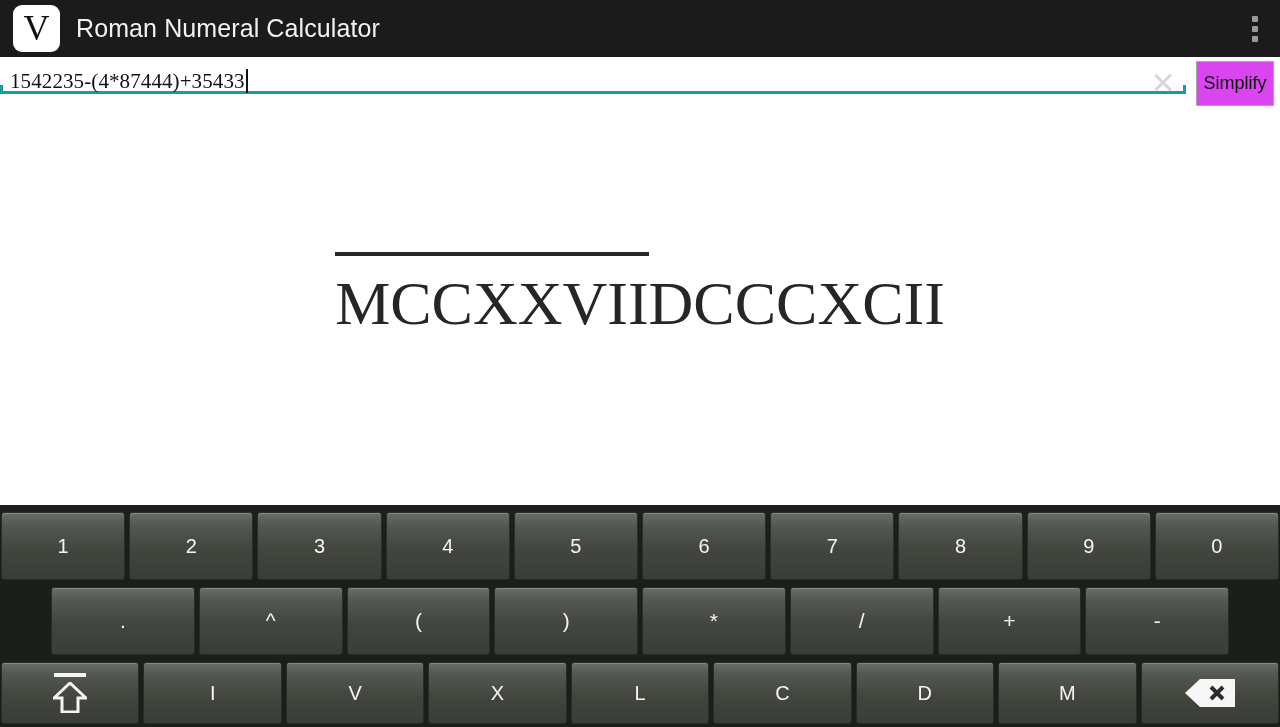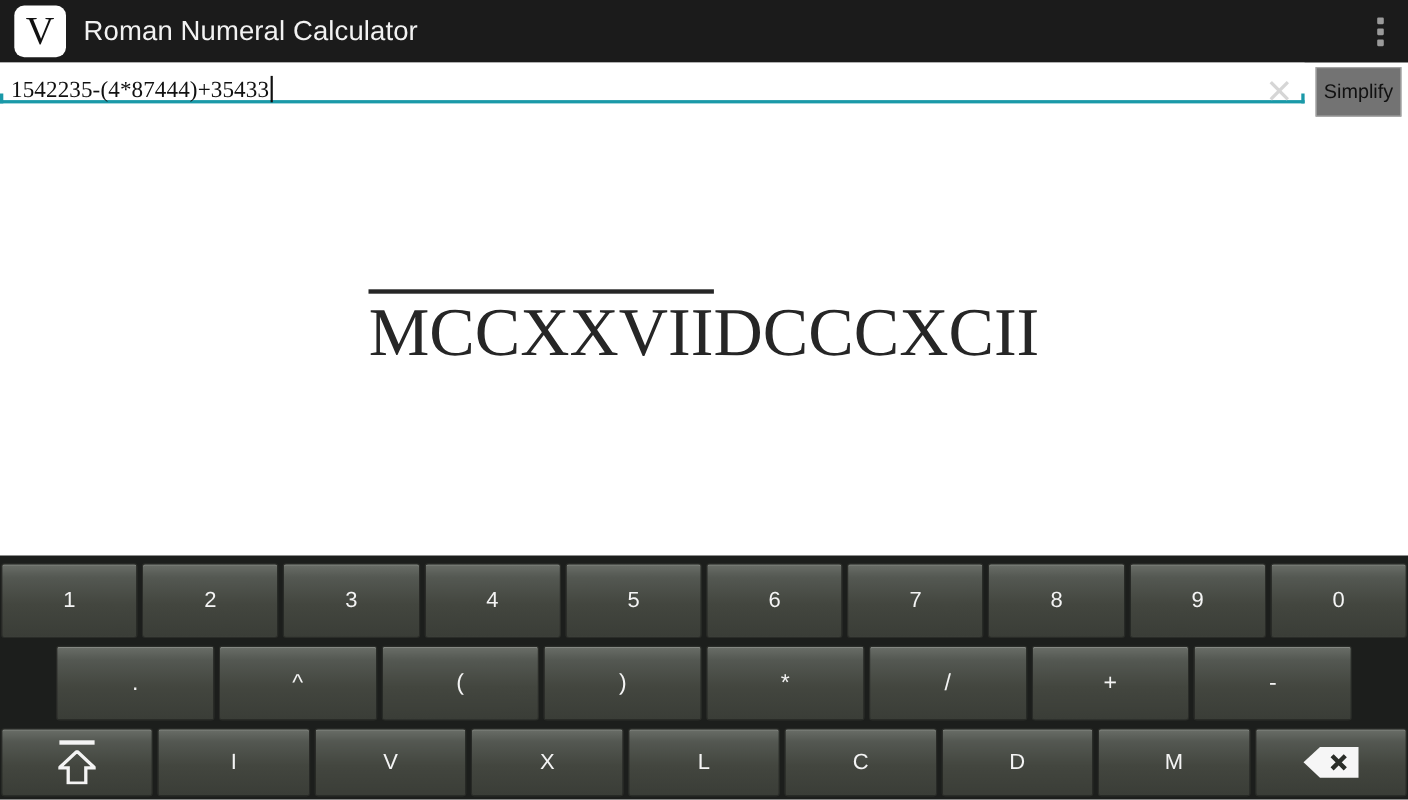--- a/index.html
+++ b/index.html
@@ -143,21 +143,21 @@
   }
   .clear-icon::before { transform: rotate(45deg); }
   .clear-icon::after  { transform: rotate(-45deg); }
 
   .simplify-btn {
     position: absolute;
     left: 1196px;
     top: 61px;
     width: 78px;
     height: 45px;
-    background: #737373;
+    background: #d946ef;
     border: 1px solid #a8a8a8;
     color: #111111;
     font-size: 18px;
     display: flex;
     align-items: center;
     justify-content: center;
     cursor: pointer;
   }
 
   
@@ -176,21 +176,21 @@
     text-align: center;
     font-family: "Liberation Serif", serif;
     font-size: 62px;
     line-height: 70px;
     color: #262626;
     letter-spacing: 0px;
     white-space: nowrap;
   }
   .result .over {
     border-top: 4px solid #262626;
-    padding-top: 2px;
+    padding-top: 13px;
   }
 
   
   .keyboard {
     position: absolute;
     left: 0;
     top: 505px;
     width: 1280px;
     height: 222px;
     background: #1c1e1c;

